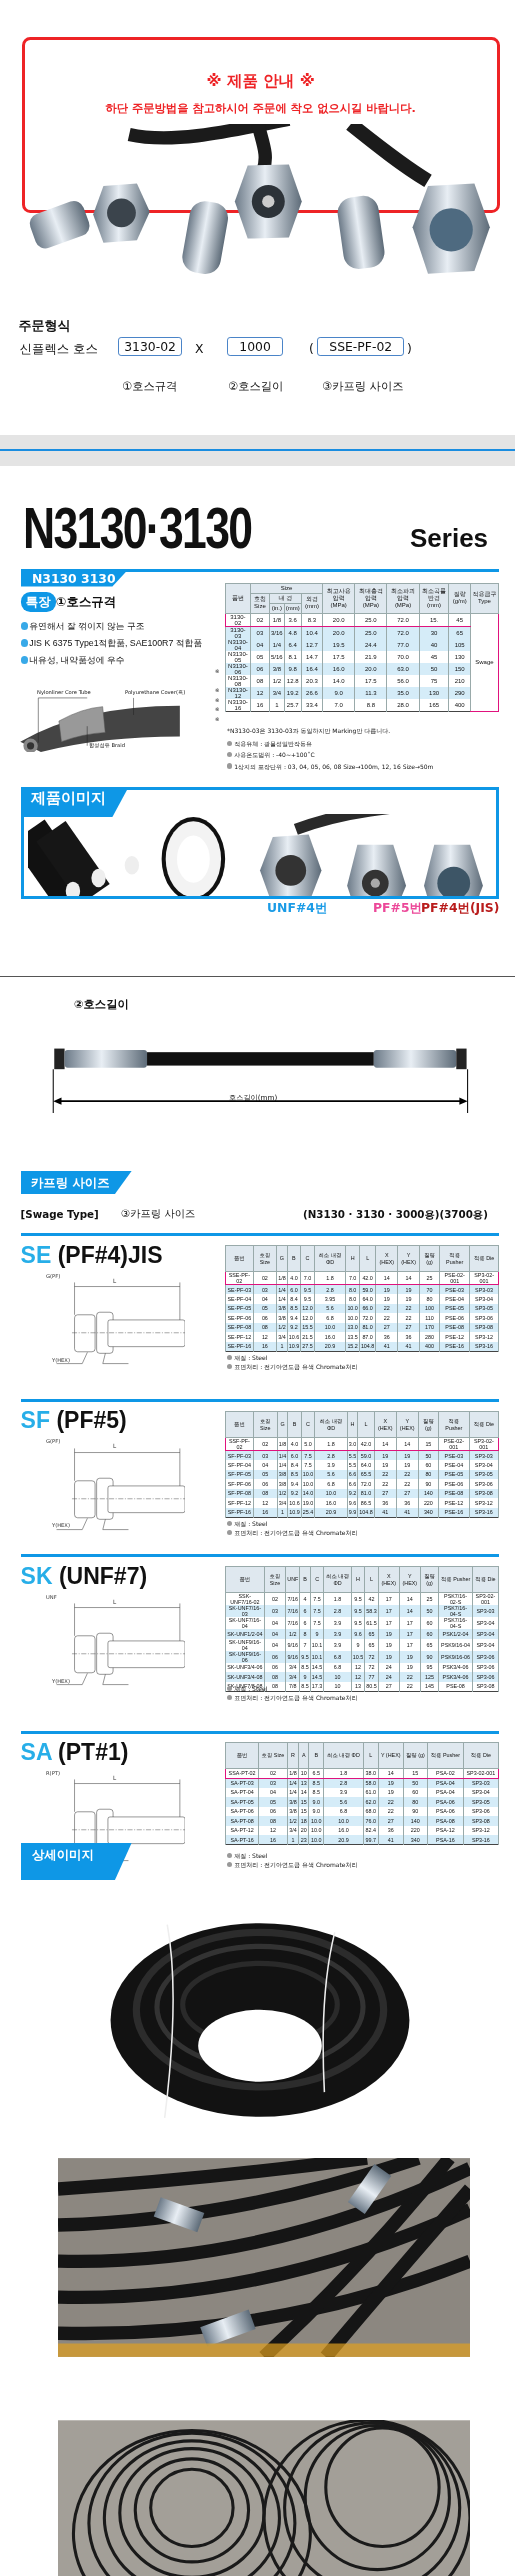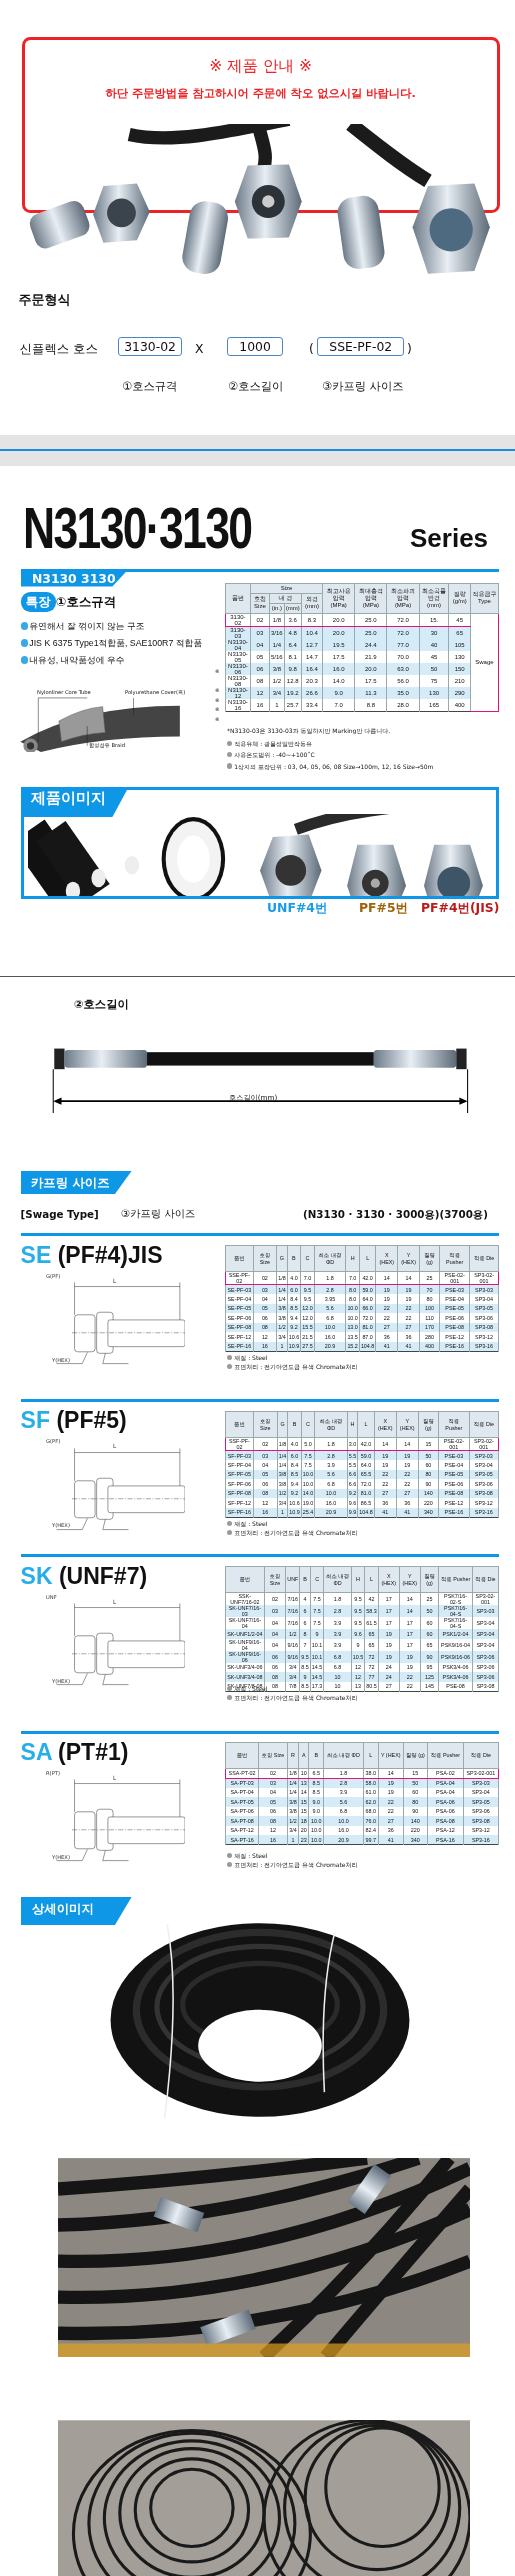--- a/index.html
+++ b/index.html
@@ -1,24 +1,24 @@
 <!DOCTYPE html>
 <html style="font-size:8.2px"><head>
 <meta charset="utf-8">
 <style>
 *{box-sizing:border-box;margin:0;padding:0}
 body{width:515px;background:#fff;font-family:"DejaVu Sans","Liberation Sans",sans-serif;color:#111;position:relative}
 .abs{position:absolute}
 
 .notice{left:21.6px;top:37px;width:478px;height:176px;border:3.6px solid #ee2326;border-radius:8.2px;text-align:center;color:#ee2326}
-.notice .t{font-size:15.5px;font-weight:normal;margin-top:16px}
+.notice .t{font-size:15.5px;font-weight:bold;margin-top:31px}
 .notice .l{font-size:11.3px;font-weight:bold;margin-top:14.4px}
 .notice .l2{margin-top:9.3px}
 
-.order-h{left:18.5px;top:291px;font-size:13px;font-weight:bold}
+.order-h{left:18.5px;top:317px;font-size:13px;font-weight:bold}
 .obox{border:1.5px solid #4a84c8;border-radius:3.1px;padding:1px 5.2px;font-size:12.4px;display:inline-block}
 .olbl{font-size:11.3px;top:379px}
 .sep{left:0;top:435px;width:515px;height:31px;background:#e4e4e4}
 .sep .line{position:absolute;left:0;top:14.4px;width:515px;height:1.5px;background:#1a8de0}
 
 .big{left:23px;top:495px;font-size:57px;font-weight:bold;letter-spacing:-2.1px;font-family:"Liberation Sans",sans-serif;transform:scaleX(.78);transform-origin:left}
 .series{left:410px;top:523px;font-size:26px;font-weight:bold;font-family:"Liberation Sans",sans-serif}
 .bluebar{height:2.6px;background:#0e97e6}
 .tag{background:#0e97e6;color:#fff;font-weight:bold;clip-path:polygon(0 0,100% 0,85% 100%,0 100%)}
 .pill{background:#0e97e6;color:#fff;border-radius:9.3px;font-weight:bold;padding:1.5px 5.2px;font-size:12.4px}
@@ -272,21 +272,21 @@
     <polygon points="475,45 545,40 570,110 545,175 475,180 450,110" fill="url(#met)"></polygon>
     <circle cx="510" cy="110" r="30" fill="#333"></circle>
     <polygon points="640,60 710,60 735,140 710,200 640,200 620,140" fill="url(#met)"></polygon>
     <circle cx="675" cy="135" r="26" fill="#333"></circle>
       <circle cx="675" cy="135" r="9" fill="#aaa"></circle>
     <polygon points="790,60 860,60 885,140 860,205 790,205 770,140" fill="url(#met)"></polygon>
     <circle cx="828" cy="135" r="32" fill="#3d5566"></circle>
   </g>
 </svg>
 <div class="abs" style="left:267px;top:900px;font-size:12.4px;font-weight:bold;color:#1a9be6">UNF#4번</div>
-<div class="abs" style="left:359px;top:900px;font-size:12.4px;font-weight:bold;color:#a16207">PF#5번</div>
+<div class="abs" style="left:373px;top:900px;font-size:12.4px;font-weight:bold;color:#ec4899">PF#5번</div>
 <div class="abs" style="left:421px;top:900px;font-size:12.4px;font-weight:bold;color:#b91c1c">PF#4번(JIS)</div>
 
 <div class="abs" style="left:0;top:976px;width:515px;height:1px;background:#555"></div>
 
 <div class="abs" style="left:74px;top:997px;font-size:11.3px;font-weight:bold">②호스길이</div>
 <svg class="abs" style="left:49px;top:1046px" width="428" height="67" viewBox="0 0 830 130">
   <rect x="10" y="5" width="20" height="40" fill="#222"></rect>
   <rect x="30" y="8" width="160" height="34" rx="6" fill="url(#met)"></rect>
   <rect x="190" y="12" width="440" height="26" fill="#111"></rect>
   <rect x="630" y="8" width="160" height="34" rx="6" fill="url(#met)"></rect>
@@ -957,21 +957,21 @@
           </tr>
         </tbody>
       </table>
       <div class="abs note" style="left: 227px; top: 1851px; line-height: 9.3px;">
         <div><span class="gdot"></span><span>재질 : Steel</span></div>
         <div><span class="gdot"></span><span>표면처리 : 전기아연도금 유색 Chromate처리</span></div>
       </div>
     </div>
   </div>
 
-<div class="abs tag" style="left:20.6px;top:1897px;width:111px;height:28px;font-size:12.4px;padding:4.1px 0 0 11.3px">상세이미지</div>
+<div class="abs tag" style="left:20.6px;top:1843px;width:111px;height:37px;font-size:12.4px;padding:4.1px 0 0 11.3px">상세이미지</div>
 <svg class="abs" style="left:108px;top:1922px" width="304" height="196" viewBox="0 0 590 380">
   <ellipse cx="295" cy="190" rx="290" ry="188" fill="#121212"></ellipse>
   <ellipse cx="295" cy="170" rx="240" ry="150" fill="none" stroke="#2c2c2c" stroke-width="14"></ellipse>
   <ellipse cx="295" cy="165" rx="200" ry="118" fill="none" stroke="#333" stroke-width="10"></ellipse>
   <ellipse cx="295" cy="160" rx="150" ry="80" fill="none" stroke="#2a2a2a" stroke-width="10"></ellipse>
   <ellipse cx="295" cy="240" rx="120" ry="70" fill="#fff"></ellipse>
   <path d="M115 5 Q140 140 110 380" stroke="#eee" stroke-width="3" fill="none"></path>
   <path d="M440 20 Q410 140 420 330" stroke="#eee" stroke-width="3" fill="none"></path>
 </svg>
 <svg class="abs" style="left:58px;top:2158px" width="412" height="199" viewBox="0 0 800 386">

